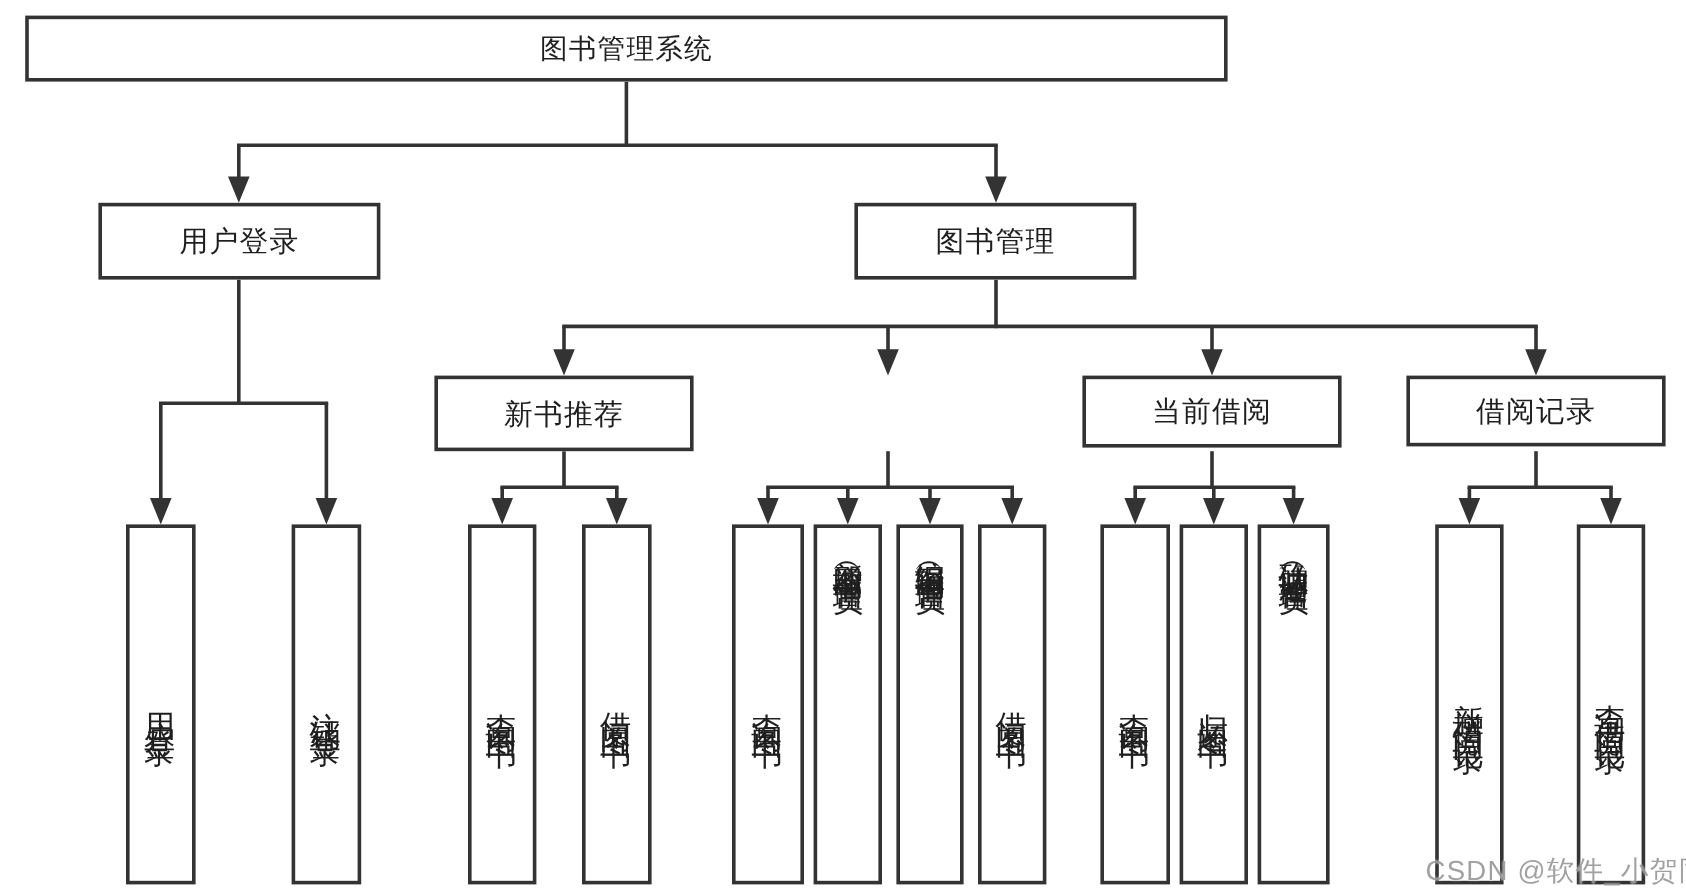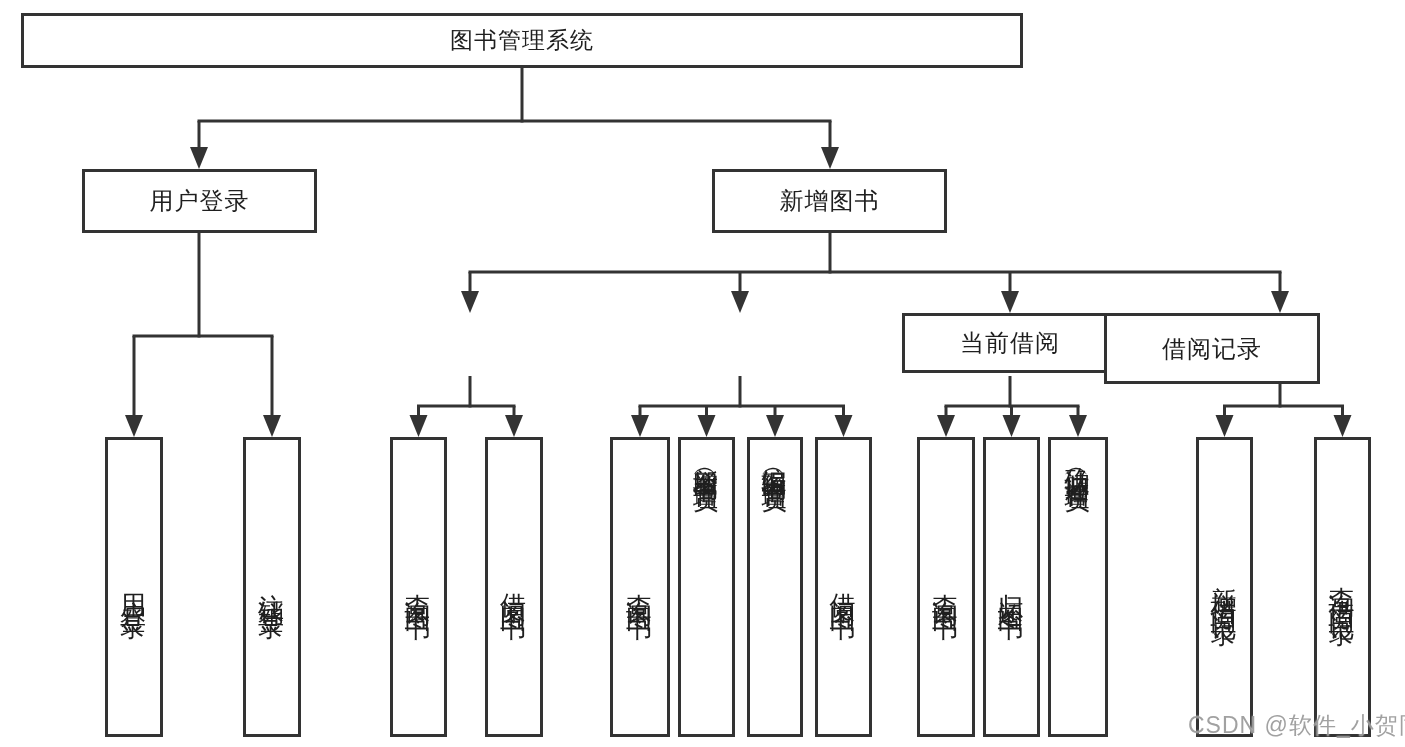--- a/index.html
+++ b/index.html
@@ -131,27 +131,30 @@
   </svg>
 
   <div class="box hbox l1" style="left:21px;top:13px;width:1002px;height:55px">
     <span>图书管理系统</span>
   </div>
 
   <div class="box hbox" style="left:82px;top:169px;width:235px;height:64px">
     <span>用户登录</span>
   </div>
   <div class="box hbox" style="left:712px;top:169px;width:235px;height:64px">
-    <span>新增图书</span>
-  </div>
-
+    <span>图书管理</span>
+  </div>
+
+  <div class="box hbox" style="left:362px;top:313px;width:216px;height:63px">
+    <span>新书推荐</span>
+  </div>
   <div class="box hbox" style="left:902px;top:313px;width:216px;height:60px">
     <span>当前借阅</span>
   </div>
-  <div class="box hbox" style="left:1104px;top:313px;width:216px;height:71px">
+  <div class="box hbox" style="left:1172px;top:313px;width:216px;height:59px">
     <span>借阅记录</span>
   </div>
 
   <div class="box vbox" style="left:105px;top:437px;width:58px;height:300px">
     <span>用户登录</span>
   </div>
   <div class="box vbox" style="left:243px;top:437px;width:58px;height:300px">
     <span>注销登录</span>
   </div>
 

